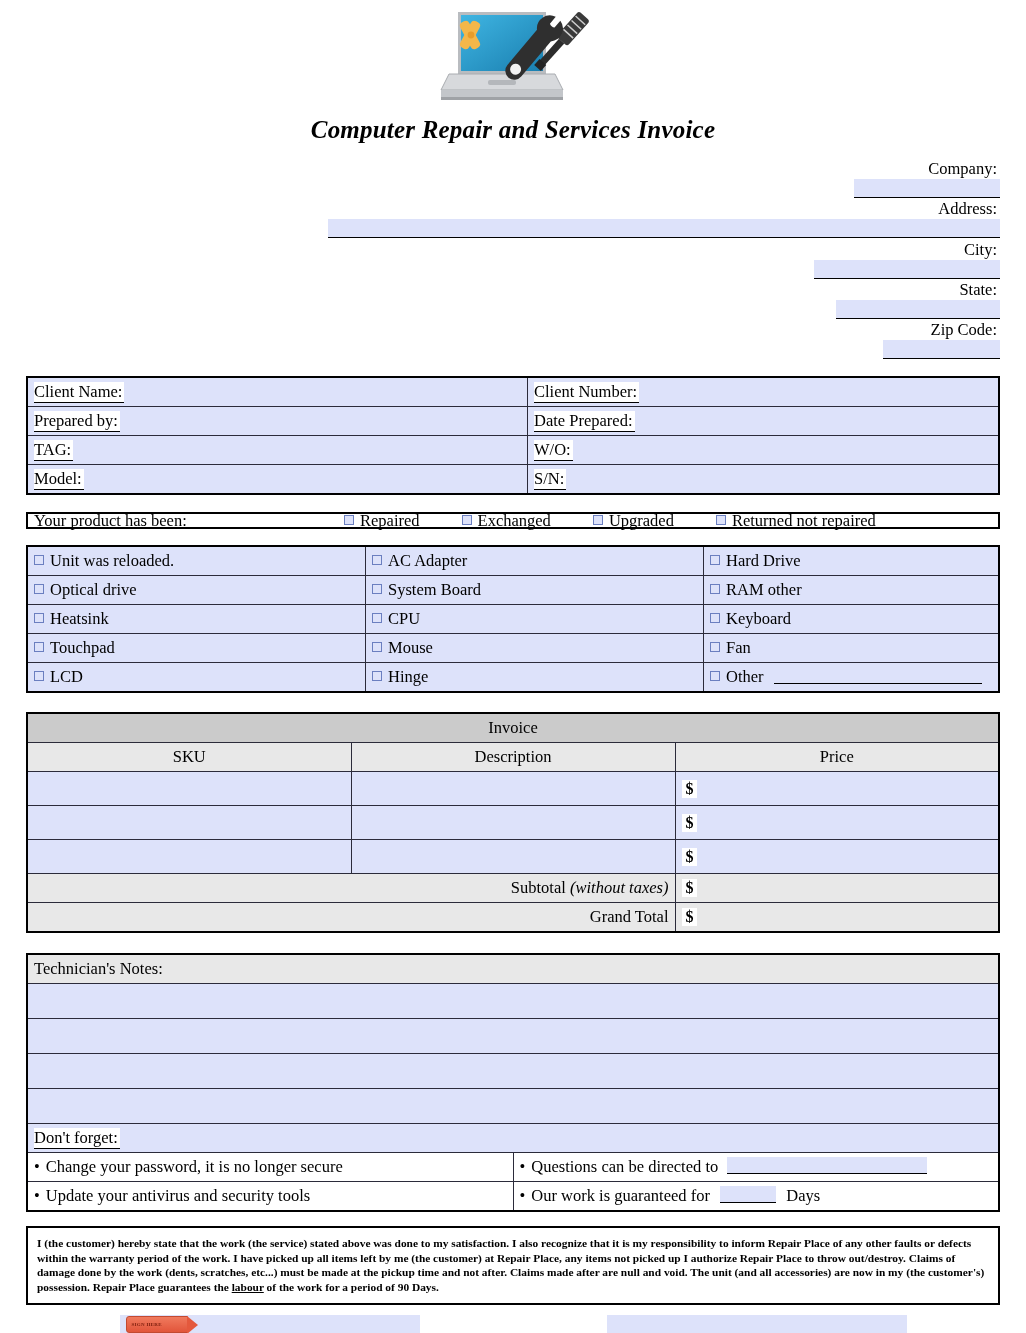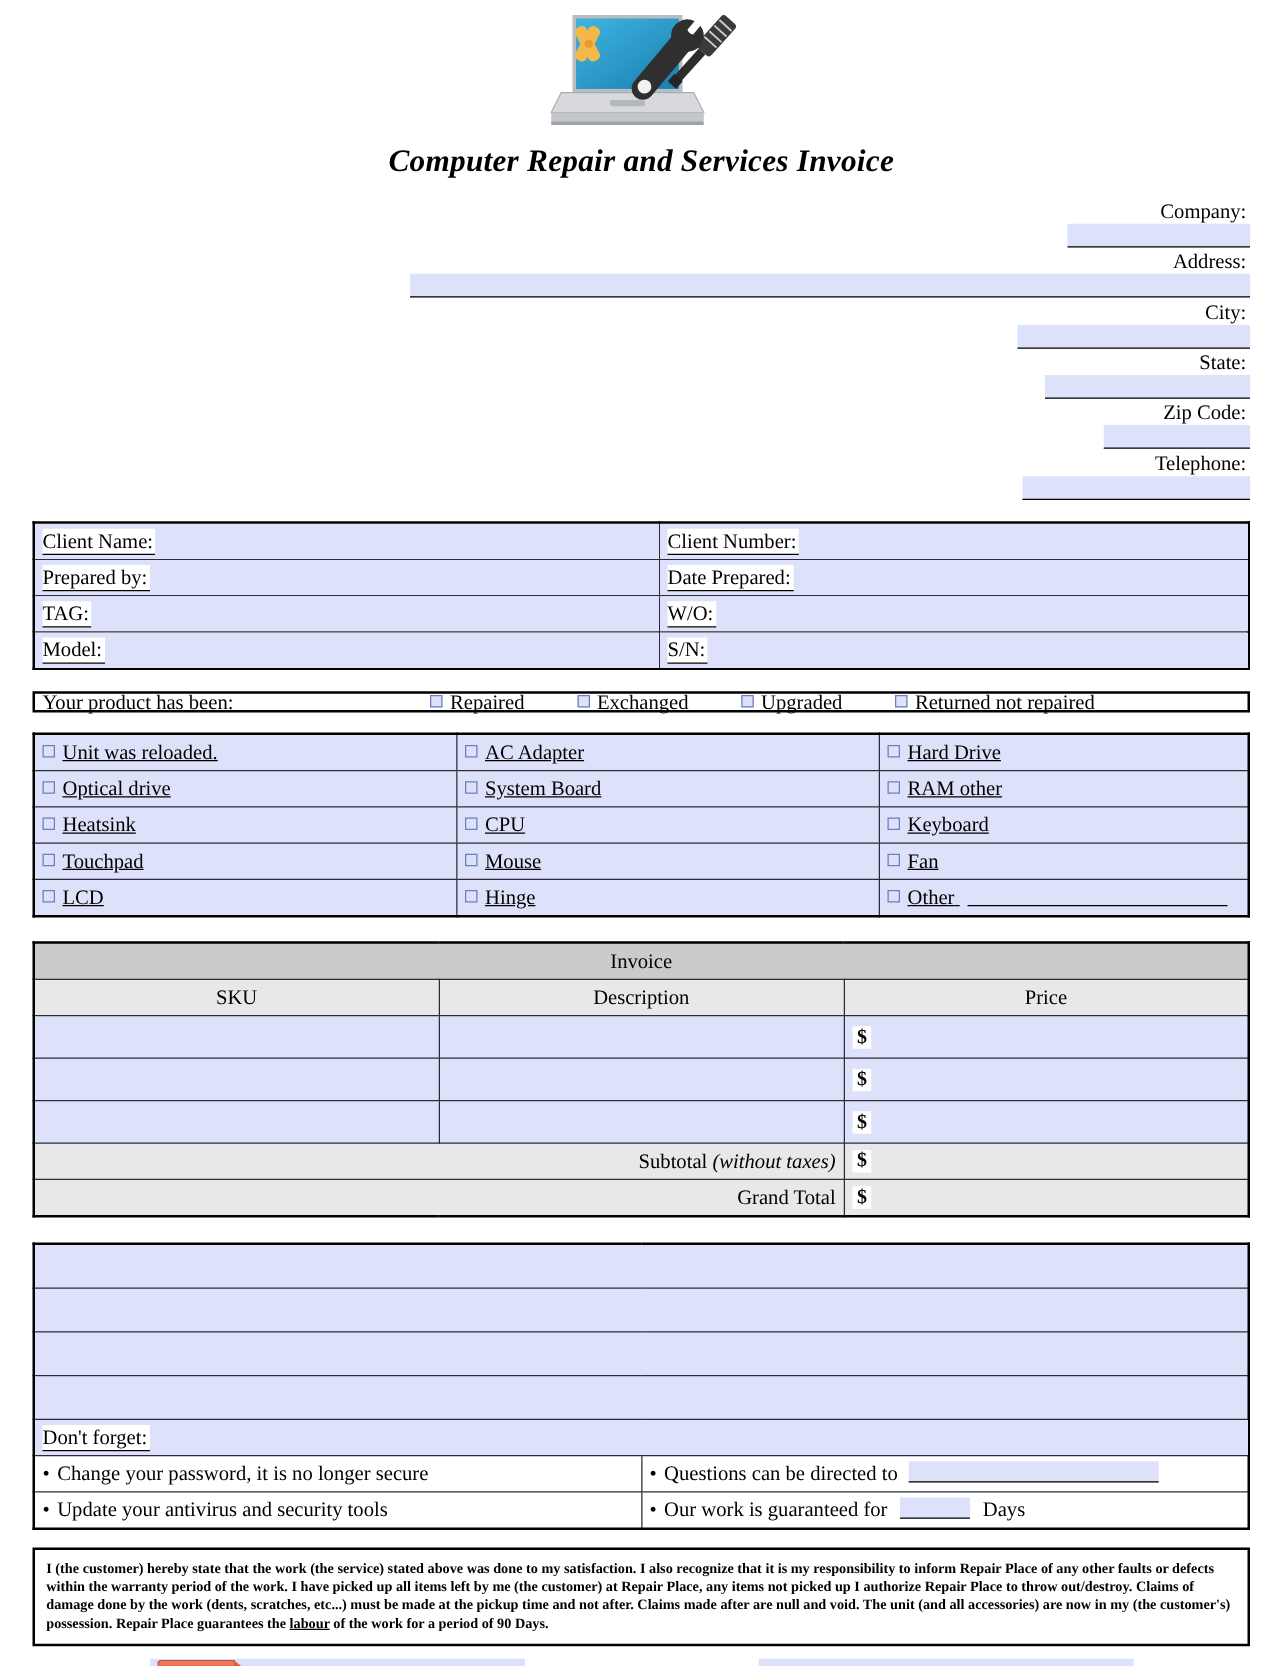--- a/index.html
+++ b/index.html
@@ -131,21 +131,21 @@
     background: #cbcbcb !important;
     text-align: center;
     font-size: 17px;
   }
   .ehead {
     background: #e8e8e8 !important;
     text-align: center;
     font-size: 17px;
   }
 
-  .chkcell { background: #dde2fa; white-space: nowrap; text-decoration: underline; }
+  .chkcell { background: #dde2fa; white-space: nowrap; }
 
   .underline-field {
     display: inline-block;
     background: #dde2fa;
     border-bottom: 1.5px solid #000;
     height: 16px;
     vertical-align: -2px;
   }
   .rt { text-align: right; }
   .grey-row td { background: #e8e8e8 !important; }
@@ -316,24 +316,20 @@
     <div class="crow">
       <span class="clab">City:</span>
       <span class="cfield" style="width:186px"></span>
       <span class="sp"></span>
       <span class="clab">State:</span>
       <span class="cfield" style="width:164px"></span>
       <span class="sp"></span>
       <span class="clab">Zip Code:</span>
       <span class="cfield" style="width:117px"></span>
     </div>
-    <div class="crow">
-      <span class="clab">Telephone:</span>
-      <span class="cfield" style="width:182px"></span>
-    </div>
   </div>
 
   <div style="height:16px"></div>
 
   
   <table class="tbl outerbox">
     <tbody>
         <tr>
       <td class="lab-cell" style="width:487px">
         <span class="lab">Client Name:</span><span></span>
@@ -490,20 +486,23 @@
       </td>
     </tr>
   </tbody>
     </table>
 
   <div style="height:20px"></div>
 
   
   <table class="tbl outerbox">
     <tbody>
+        <tr>
+      <td class="ehead" colspan="2" style="text-align:left">Technician's Notes:</td>
+    </tr>
     <tr class="note-row">
       <td colspan="2"></td>
     </tr>
     <tr class="note-row">
       <td colspan="2"></td>
     </tr>
     <tr class="note-row">
       <td colspan="2"></td>
     </tr>
     <tr class="note-row">

